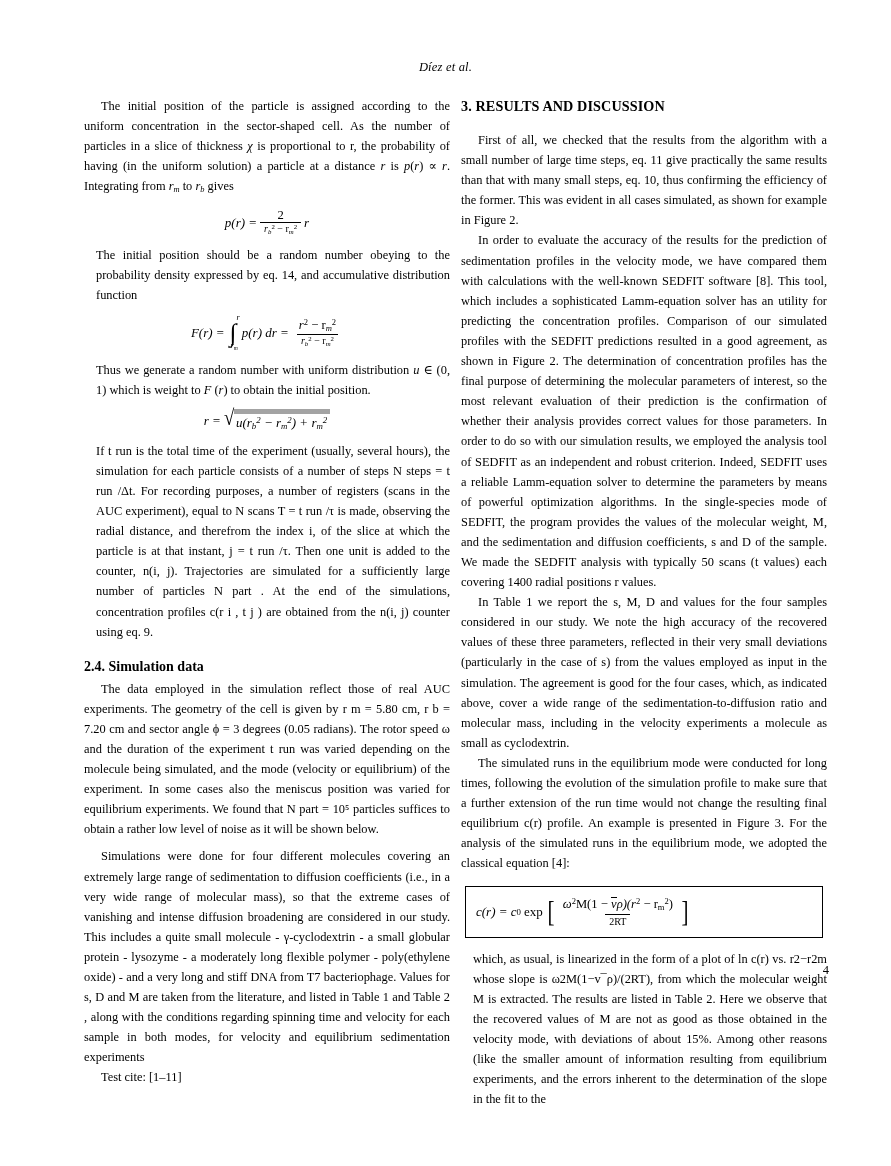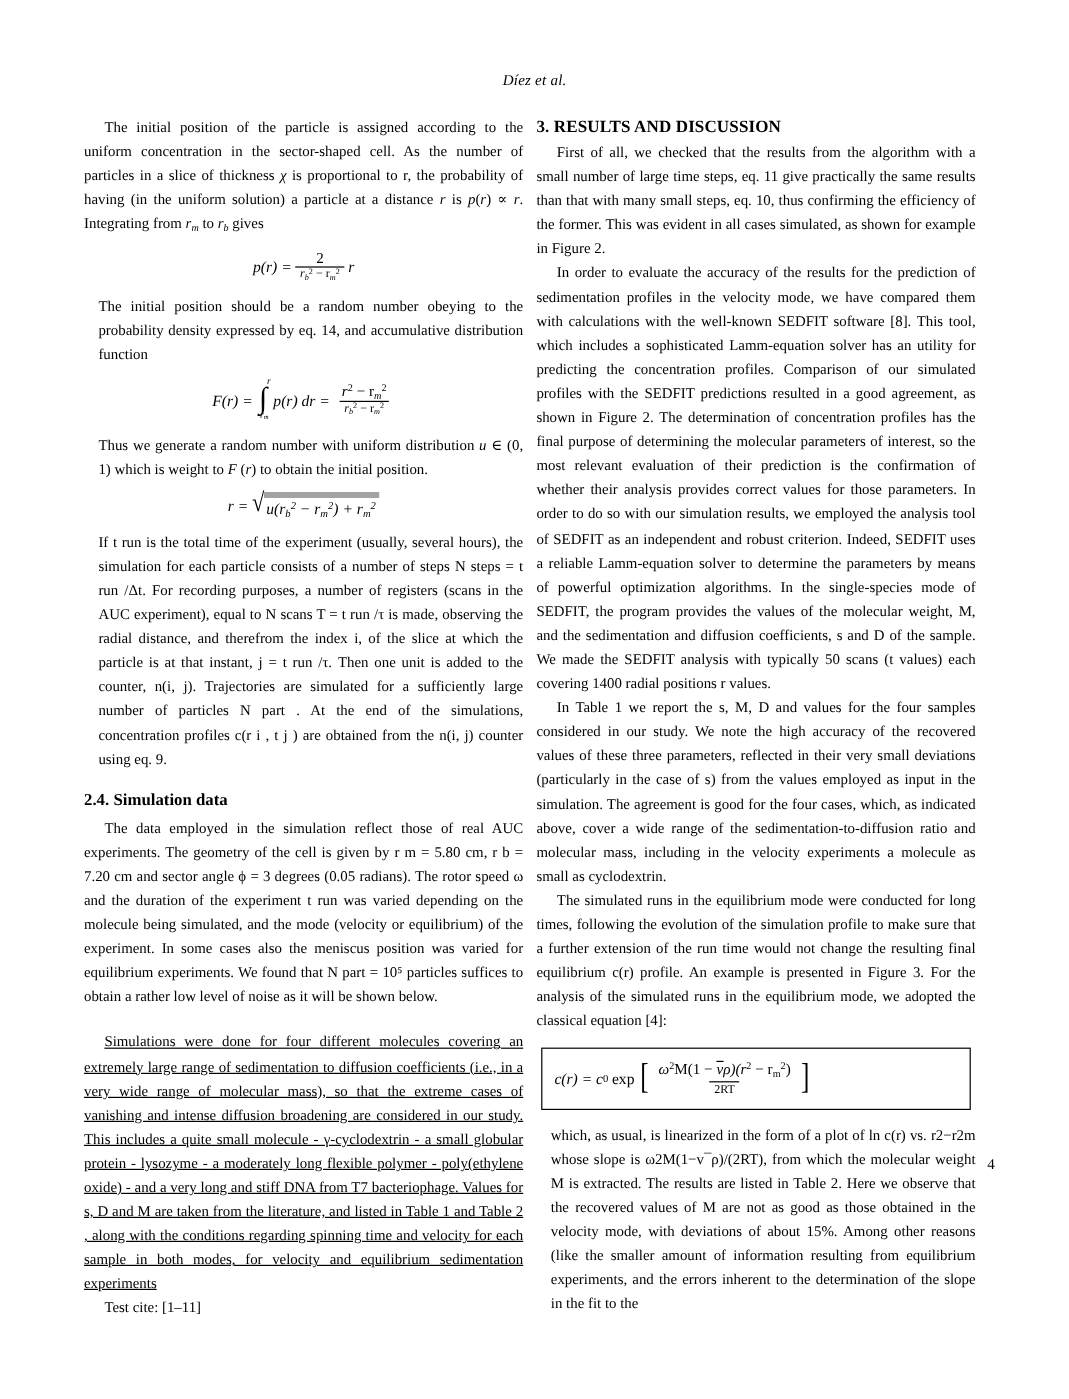--- a/index.html
+++ b/index.html
@@ -27,21 +27,21 @@
     left: 0;
     width: 891px;
     text-align: center;
     font-style: italic;
     font-size: 12.5px;
     letter-spacing: 0.2px;
   }
   .columns {
     position: absolute;
     top: 96px;
-    left: 70px;
+    left: 84px;
     width: 760px;
     display: flex;
     gap: 11px;
   }
   .col {
     width: 366px;
   }
   p {
     margin: 0;
     font-size: 12.4px;
@@ -51,33 +51,33 @@
     hyphens: manual;
   }
   p.indent {
     text-indent: 17px;
   }
   p.noindent {
     text-indent: 0;
     margin-left: 12px;
   }
   h2.section {
-    margin: 0 0 1px 0;
+    margin: 0 0 14px 0;
     font-size: 14.2px;
     font-weight: bold;
     line-height: 20px;
     letter-spacing: 0.1px;
   }
   h3.subsection {
     margin: 15px 0 3px 0;
     font-size: 14px;
     font-weight: bold;
     line-height: 19px;
   }
-  .gap-top { margin-top: 18px; text-decoration: underline; }
+  .gap-top { margin-top: 7px; }
 
   
   i, .mi { font-style: italic; }
   .sub {
     font-size: 0.68em;
     vertical-align: -0.28em;
     font-style: italic;
   }
   .sup {
     font-size: 0.68em;

